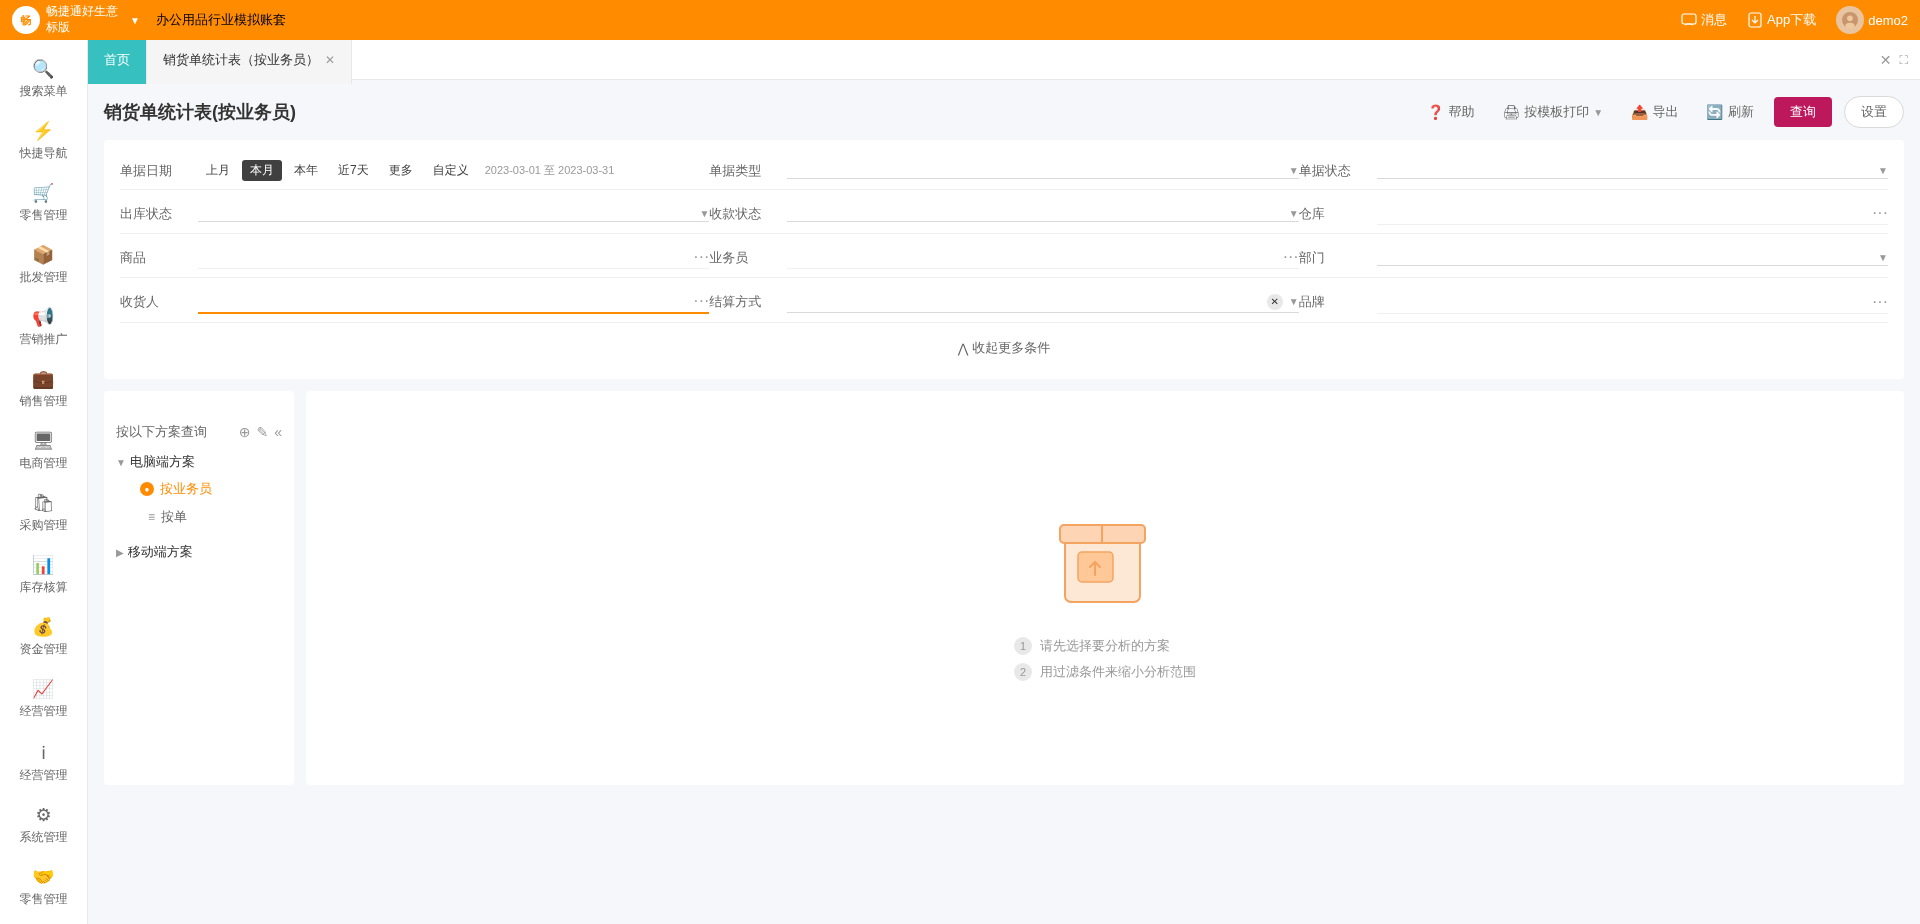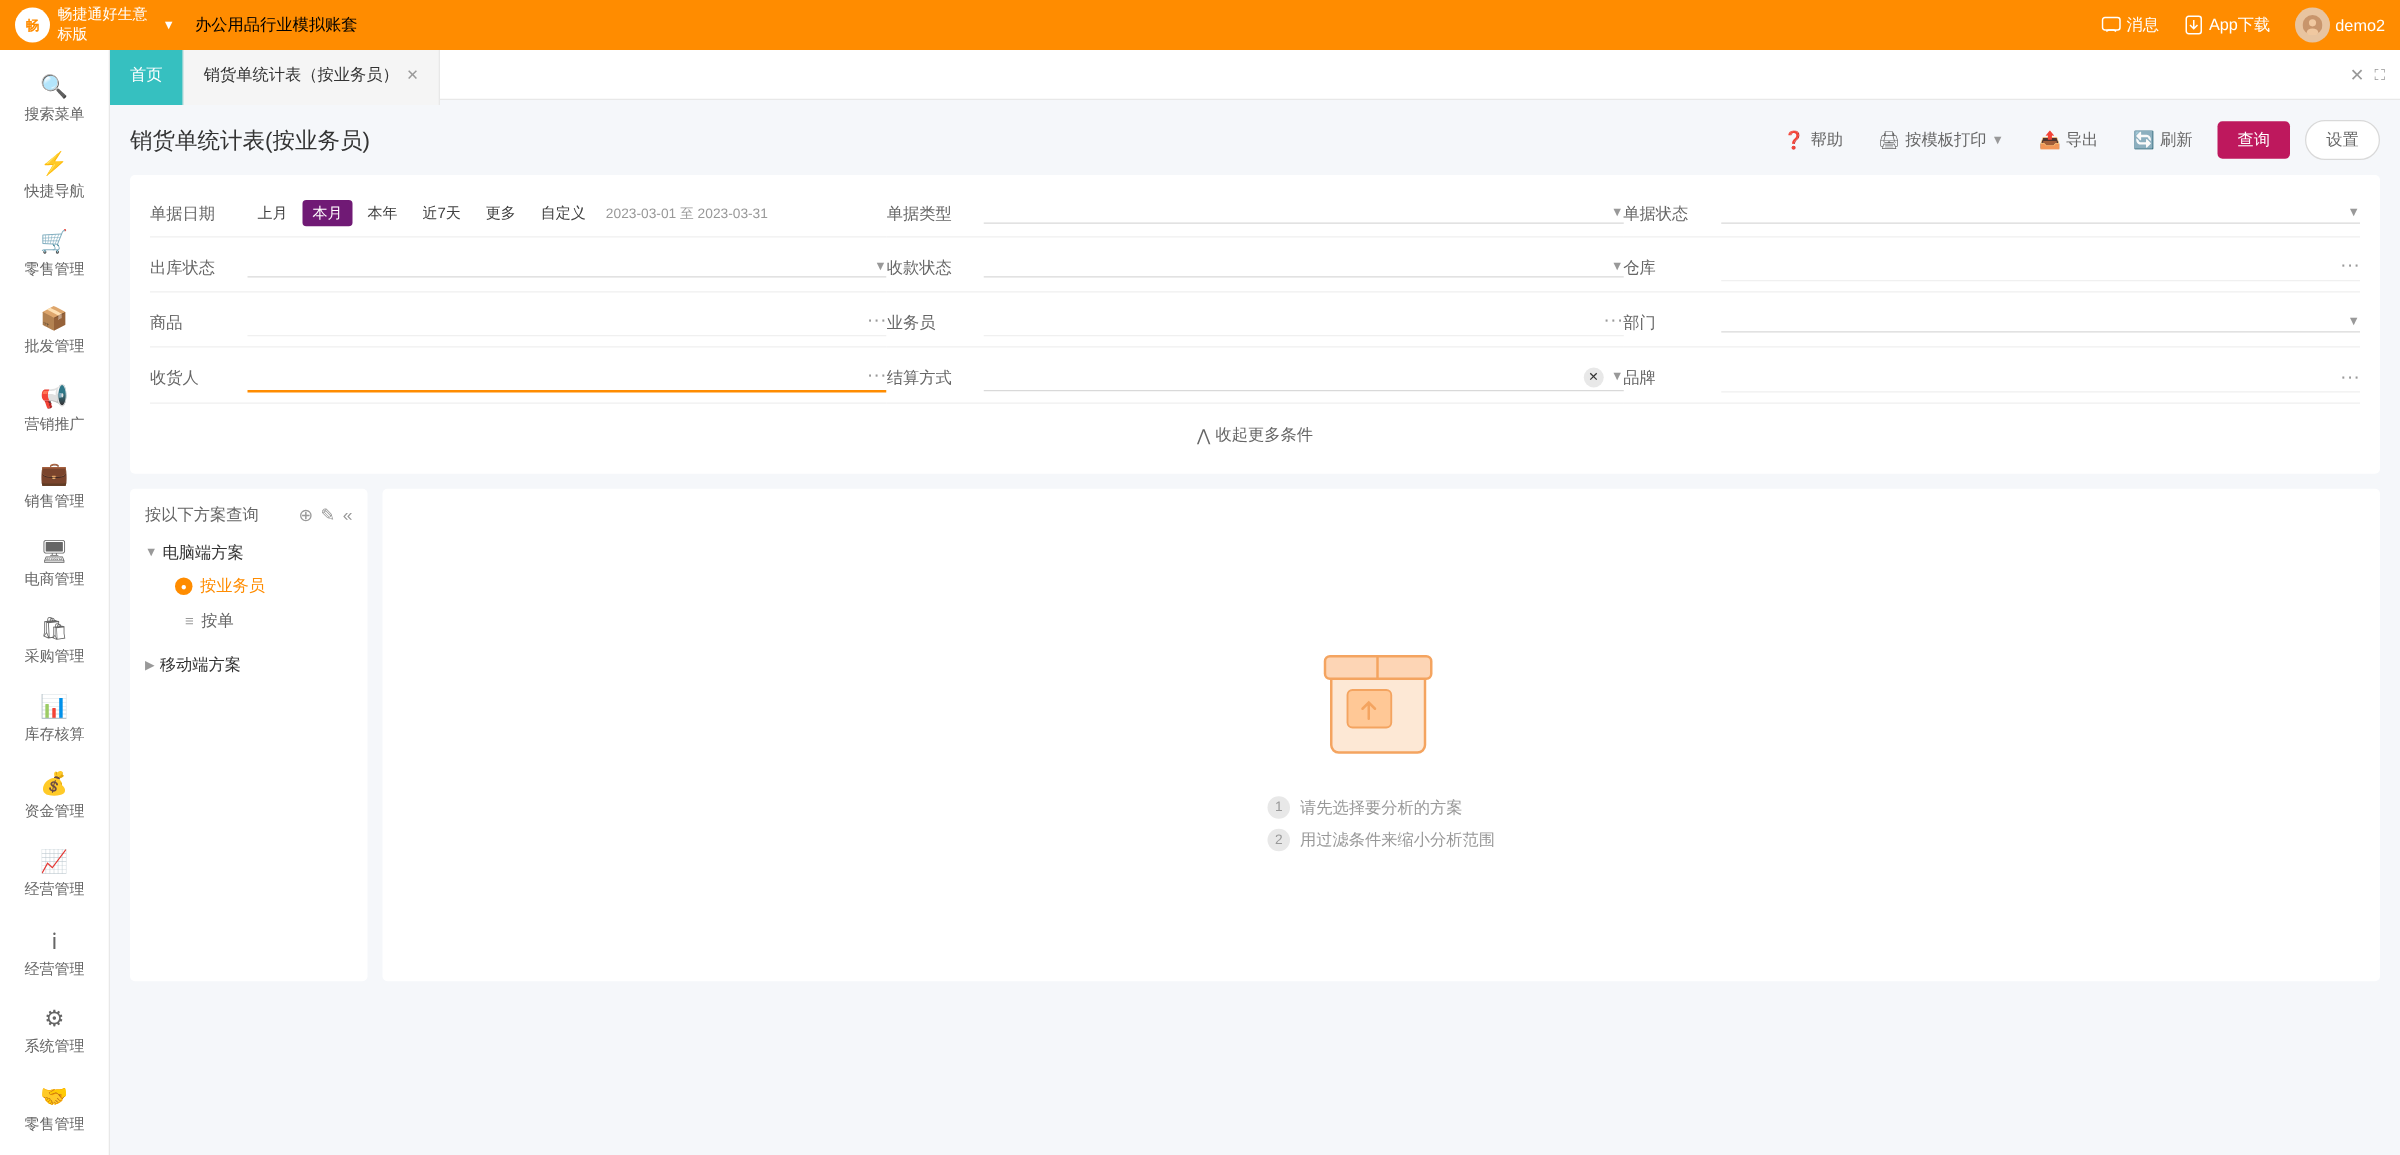--- a/index.html
+++ b/index.html
@@ -37,33 +37,33 @@
     .tab-item.home { color: #fff; background: #36c0c0; }
     .tab-item.active { color: #333; background: #f5f5f5; }
     .tab-close { margin-left: 6px; color: #999; font-size: 12px; cursor: pointer; }
     .tab-expand { margin-left: auto; padding: 0 12px; cursor: pointer; color: #999; font-size: 14px; display: flex; align-items: center; gap: 8px; }
     
     
     .page-content { flex: 1; background: #f5f7fa; padding: 16px; overflow-y: auto; }
     
     
     .page-title-bar { display: flex; align-items: center; justify-content: space-between; margin-bottom: 12px; }
-    .page-title { font-size: 18px; font-weight: 400; color: #333; }
+    .page-title { font-size: 18px; font-weight: 700; color: #333; }
     .page-actions { display: flex; align-items: center; gap: 12px; }
     .page-action-btn { display: flex; align-items: center; gap: 4px; color: #666; font-size: 13px; cursor: pointer; padding: 4px 8px; border-radius: 4px; }
     .btn-primary { background: #be185d; color: #fff; border: none; padding: 6px 16px; border-radius: 4px; cursor: pointer; font-size: 13px; }
     .btn-secondary { background: #fff; color: #666; border: 1px solid #d9d9d9; padding: 6px 16px; border-radius: 16px; cursor: pointer; font-size: 13px; }
     .date-tab { padding: 2px 8px; border-radius: 3px; cursor: pointer; font-size: 12px; color: #404040; }
     .date-tab.active { background: #ff8c00; color: #fff; }
     .collapse-btn { display: flex; align-items: center; justify-content: center; gap: 4px; color: #666; font-size: 13px; cursor: pointer; padding: 6px 0; }
     
     
     .content-area { display: flex; gap: 12px; }
     .scheme-panel { width: 190px; background: #fff; border-radius: 4px; padding: 12px; flex-shrink: 0; }
-    .scheme-panel-header { display: flex; align-items: center; justify-content: space-between; margin-bottom: 8px; }
+    .scheme-panel-header { display: flex; align-items: center; justify-content: space-between; margin-bottom: 8px; margin-top: 20px; }
     .scheme-panel-title { font-size: 13px; color: #666; }
     .scheme-panel-actions { display: flex; align-items: center; gap: 6px; }
     .scheme-action-icon { color: #999; cursor: pointer; font-size: 14px; }
     .scheme-group { margin-bottom: 8px; }
     .scheme-group-header { display: flex; align-items: center; gap: 4px; padding: 4px 0; cursor: pointer; font-size: 13px; color: #333; }
     .scheme-group-header .arrow { font-size: 10px; color: #999; }
     .scheme-item { padding: 5px 12px 5px 24px; cursor: pointer; border-radius: 4px; display: flex; align-items: center; gap: 6px; font-size: 13px; }
     .scheme-item.active { color: #ff8c00; }
     .scheme-item .scheme-dot { width: 14px; height: 14px; border-radius: 50%; background: #ff8c00; display: flex; align-items: center; justify-content: center; font-size: 8px; color: #fff; }
     .scheme-sub-item { padding: 5px 12px 5px 32px; cursor: pointer; border-radius: 4px; display: flex; align-items: center; gap: 6px; font-size: 13px; color: #666; }
@@ -241,21 +241,21 @@
           </div>
         </div>
 
         <div class="filter-section">
 
           <div class="filter-grid">
             <div class="filter-cell">
               <div class="filter-cell-label">单据日期</div>
               <div style="display:flex; align-items:center; gap:4px; flex:1;">
                 <span class="date-tab">上月</span>
-                <span class="date-tab active" style="background:#701a75; color:#fff; padding:2px 8px; border-radius:3px; font-size:12px;">本月</span>
+                <span class="date-tab active" style="background:#404040; color:#fff; padding:2px 8px; border-radius:3px; font-size:12px;">本月</span>
                 <span class="date-tab">本年</span>
                 <span class="date-tab">近7天</span>
                 <span class="date-tab">更多</span>
                 <span class="date-tab">自定义</span>
                 <span style="color:#999; font-size:11px; margin-left:4px;">2023-03-01 至 2023-03-31</span>
               </div>
             </div>
             <div class="filter-cell">
               <div class="filter-cell-label">单据类型</div>
               <div style="flex:1; display:flex; align-items:center; justify-content:space-between; border-bottom:1px solid #d9d9d9; padding:2px 0; cursor:pointer;">

